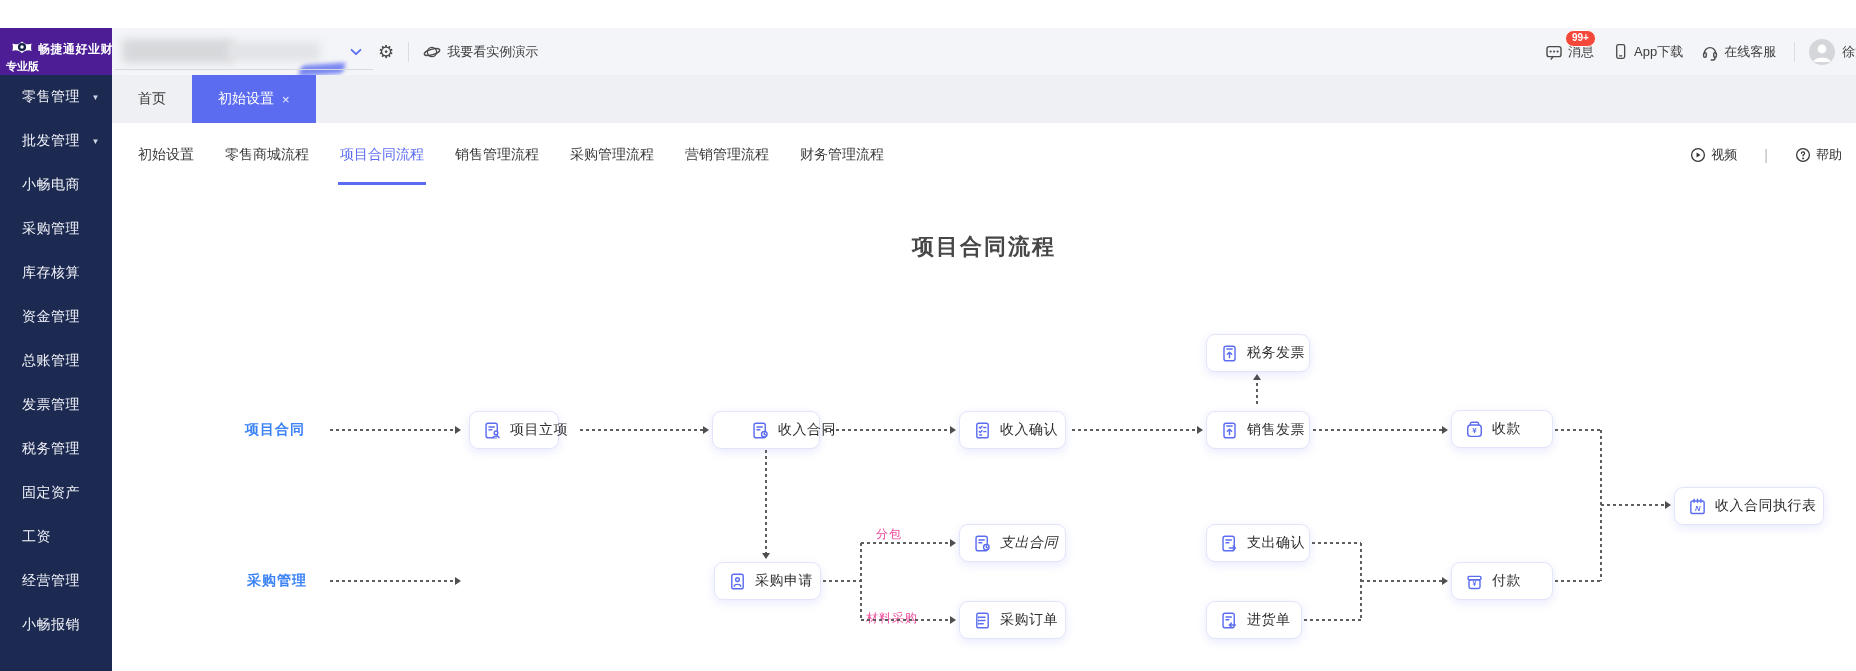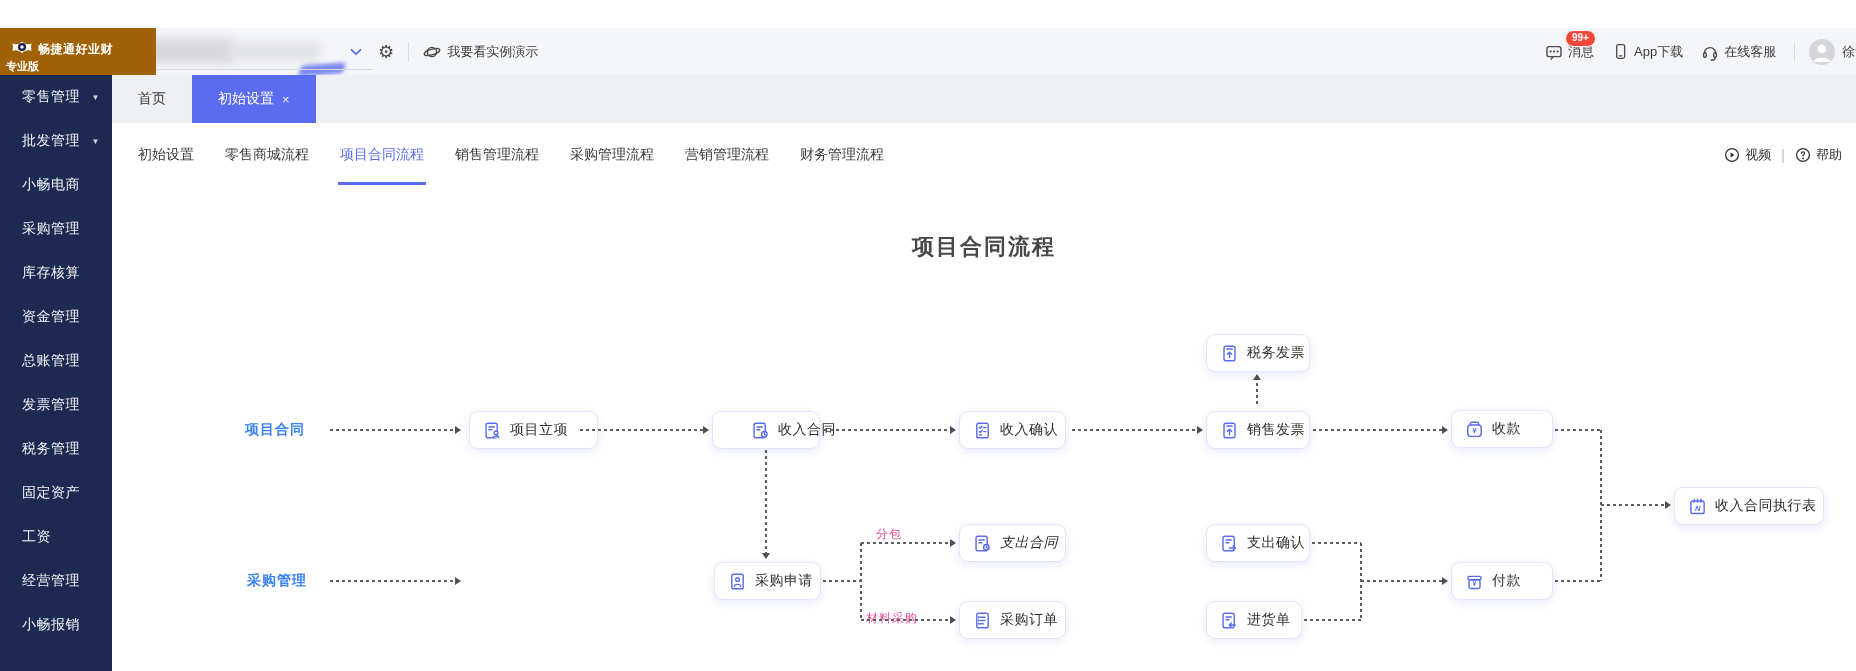--- a/index.html
+++ b/index.html
@@ -5,21 +5,21 @@
   html,body{margin:0;padding:0;}
   body{
     width:1856px;height:671px;position:relative;overflow:hidden;
     font-family:"Liberation Sans","DejaVu Sans",sans-serif;
     background:#ffffff;color:#333;
   }
   
   .top-strip{position:absolute;left:0;top:0;width:1856px;height:28px;background:#ffffff;}
   
   .header{position:absolute;left:0;top:28px;width:1856px;height:47px;background:#f4f5f8;}
-  .logo-block{position:absolute;left:0;top:0;width:112px;height:47px;background:#a16207;color:#fff;padding-left:44px;}
+  .logo-block{position:absolute;left:0;top:0;width:112px;height:47px;background:#4c1d95;color:#fff;}
   .logo-mark{position:absolute;left:10px;top:8px;width:24px;height:24px;}
   .brand-name{position:absolute;left:38px;top:13px;font-size:12px;font-weight:bold;white-space:nowrap;letter-spacing:.5px;}
   .edition{position:absolute;left:6px;top:31px;font-size:11px;font-weight:bold;}
   .blur-blob{position:absolute;border-radius:4px;filter:blur(4px);}
   .blob-a{left:122px;top:11px;width:112px;height:24px;background:#d7d8db;}
   .blob-b{left:228px;top:14px;width:92px;height:19px;background:#e2e3e6;}
   .blob-accent{left:300px;top:36px;width:44px;height:11px;background:#5b6cf0;opacity:.8;filter:blur(2px);transform:skewX(-18deg) rotate(-4deg);}
   .select-underline{position:absolute;left:115px;top:41px;width:258px;height:1px;background:#d9dadd;}
   .hdr-ctrl{position:absolute;top:0;height:47px;display:flex;align-items:center;}
   .ctrl-left{left:348px;gap:14px;}
@@ -47,21 +47,21 @@
     padding-left:22px;color:#f2f4fa;font-size:14px;letter-spacing:.5px;cursor:pointer;font-weight:500;
   }
   .side-item .caret{position:absolute;right:12px;font-size:8px;color:#cfd6ea;}
   
   .content{position:absolute;left:112px;top:123px;width:1744px;height:548px;background:#ffffff;}
   
   .subnav{position:absolute;left:112px;top:123px;width:1744px;height:64px;background:#fff;}
   .subnav-items{position:absolute;left:24px;top:0;height:64px;display:flex;align-items:center;gap:27px;}
   .subnav-item{font-size:14px;color:#3a3a3a;cursor:pointer;padding:21px 2px 18px;border-bottom:3px solid transparent;}
   .subnav-item.active{color:#5b6cf0;border-bottom-color:#5b6cf0;font-weight:500;}
-  .subnav-right{position:absolute;right:14px;top:0;height:64px;display:flex;align-items:center;gap:10px;font-size:13px;color:#333;}
+  .subnav-right{position:absolute;right:14px;top:0;height:64px;display:flex;align-items:center;gap:27px;font-size:13px;color:#333;}
   .subnav-right .grp{display:flex;align-items:center;gap:5px;cursor:pointer;}
   .subnav-right .bar{color:#bbb;font-size:14px;}
   
   .flow-title{position:absolute;left:112px;top:232px;width:1744px;text-align:center;font-size:22px;font-weight:600;color:#474747;letter-spacing:2px;}
   .node{
     position:absolute;height:38px;background:#fff;border:1px solid #e2e5f9;border-radius:9px;
     box-shadow:0 3px 10px rgba(91,108,240,.14);
     display:flex;align-items:center;gap:8px;padding:0 0 0 13px;box-sizing:border-box;
     font-size:14px;color:#2e2e2e;font-weight:500;cursor:pointer;white-space:nowrap;
   }
@@ -259,21 +259,21 @@
           <path d="M9 12.9h.1" stroke-width="2" stroke-linecap="round"></path>
         </svg>
       </span>
       <span>帮助</span>
     </span>
   </div>
 </div>
 
 <div class="flow-title">项目合同流程</div>
 <div id="canvas">
-    <div class="node" style="left: 469px; top: 411px; width: 129px;">
+    <div class="node" style="left: 469px; top: 411px; width: 90px;">
       <span class="ic">
         <svg width="19" height="19" viewBox="0 0 20 20" fill="none" stroke="#5b6cf0" stroke-width="1.5" stroke-linecap="round" stroke-linejoin="round">
           <rect x="3.2" y="2.3" width="11.8" height="15.4" rx="2.2"></rect>
           <path d="M6.3 6.3h5.6M6.3 9.2h3"></path>
           <circle cx="13.7" cy="12.5" r="1.9" fill="#fff"></circle>
           <path d="M10.6 17.4c.4-2 5.8-2 6.2 0" fill="#fff"></path>
         </svg>
       </span>
       <span class="nlabel">项目立项</span>
     </div>

